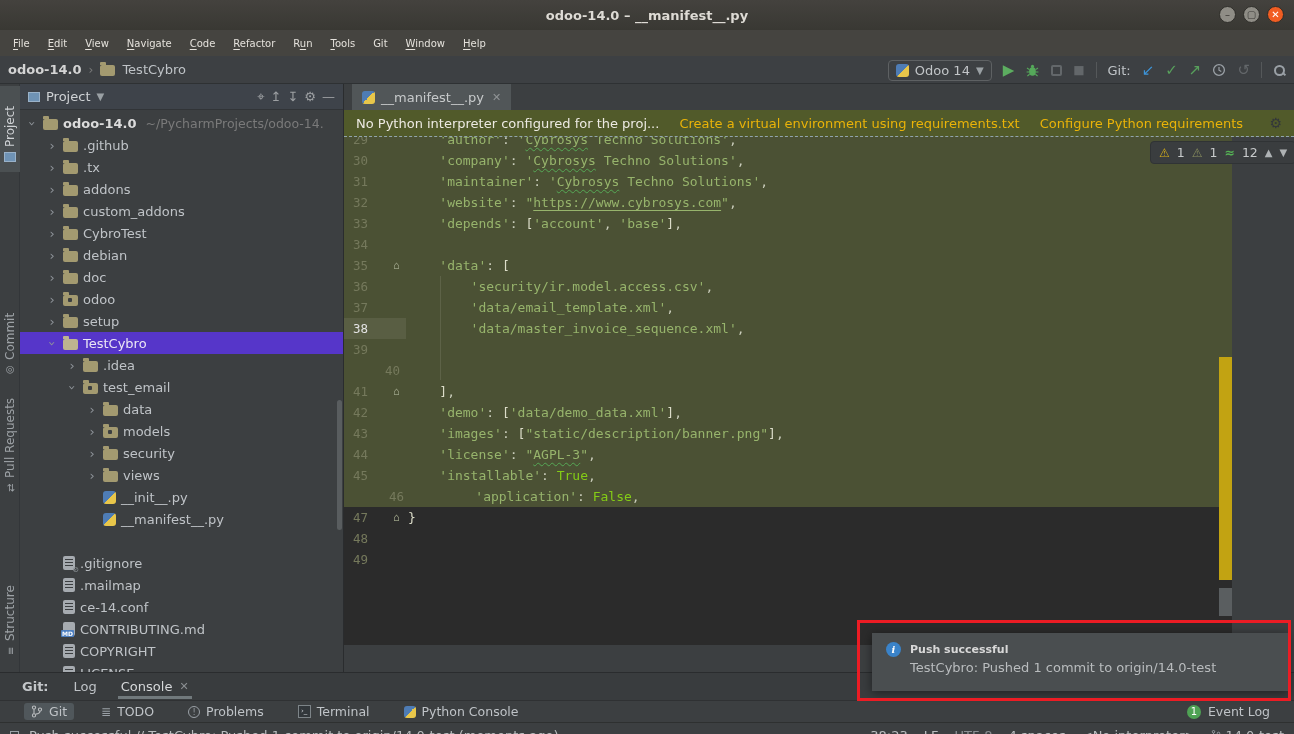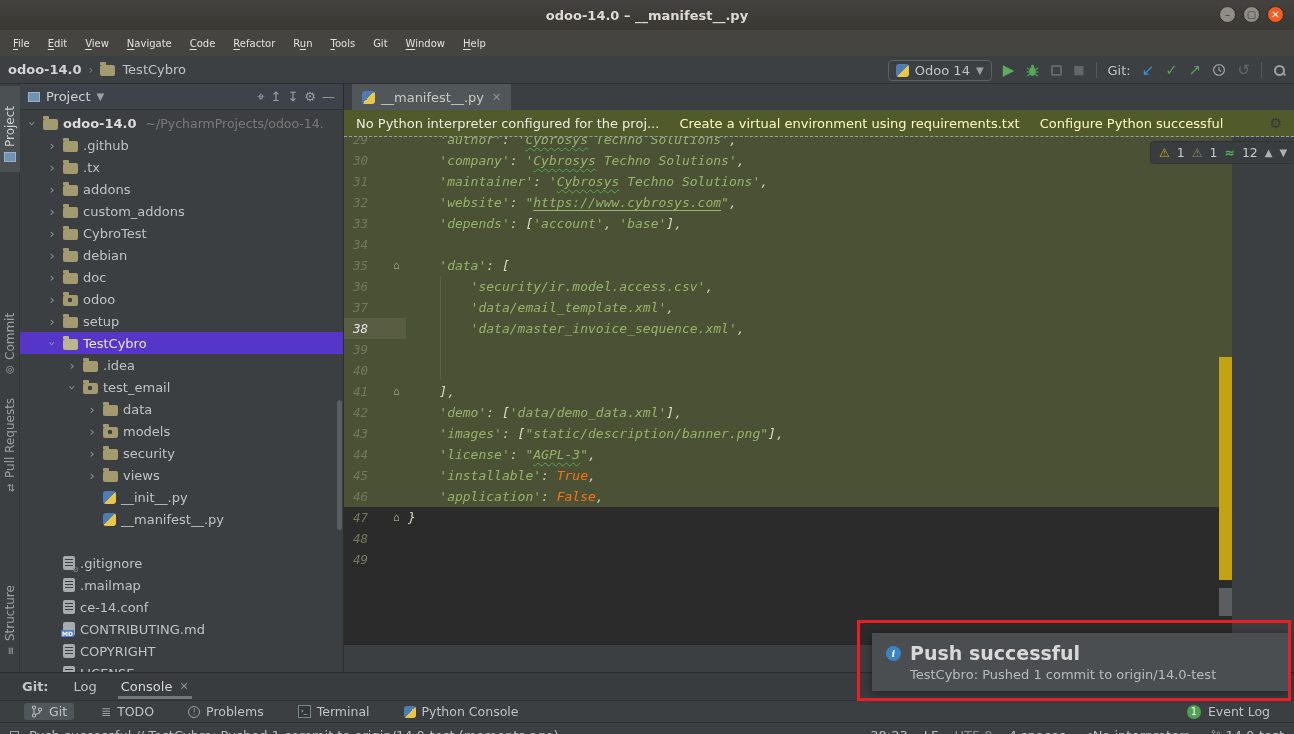--- a/index.html
+++ b/index.html
@@ -71,35 +71,35 @@
   .ticon.md i{position:absolute;left:-2px;bottom:-1px;background:#4d7fc0;color:#fff;font:bold 6px/7px "DejaVu Sans",sans-serif;font-style:normal;padding:0 1px;border-radius:1px;}
   .ticon.text::before,.ticon.ignored::before{content:'';position:absolute;left:2px;right:2px;top:3px;height:8px;background:repeating-linear-gradient(#3c3f41 0 1px,transparent 1px 3px);}
   .ticon.ignored::after{content:'⊘';position:absolute;right:-4px;bottom:-4px;font-size:8px;color:#8a9094;background:transparent;}
   #ptn-scroll{position:absolute;right:1px;top:316px;width:5px;height:130px;background:#595d5f;border-radius:3px;}
 
   
   #editor{left:344px;top:84px;width:950px;height:588px;background:var(--panel-bg);}
   #tabbar{position:absolute;left:0;top:0;width:100%;height:26px;background:var(--panel-bg);}
   #tab1{position:absolute;left:8px;top:0;height:26px;display:flex;align-items:center;gap:6px;padding:0 10px;background:#515658;color:#c7cacb;font-size:13px;}
   #tab1 .x{color:#909496;font-size:11px;margin-left:2px;}
-  #codearea{position:absolute;left:0;top:26px;width:888px;height:535px;background:var(--editor-bg);overflow:hidden;font-style:italic;}
+  #codearea{position:absolute;left:0;top:26px;width:888px;height:535px;background:var(--editor-bg);overflow:hidden;}
   #olive{position:absolute;left:0;top:27px;width:950px;height:370px;background:var(--olive);}
   #indentguide{position:absolute;left:96px;top:166px;width:1px;height:104px;background:#5d6247;z-index:2;}
   .crow{position:absolute;left:0;width:100%;height:21px;z-index:3;font-family:"DejaVu Sans Mono","Liberation Mono",monospace;font-size:13px;line-height:21px;}
   .curln{position:absolute;left:0;top:0;width:62px;height:21px;background:rgba(255,255,255,.08);}
   .lnum{position:absolute;left:9px;color:#75795c;font-size:12.5px;}
   .lnum.cur{color:#e3e3e3;}
   .fold{position:absolute;left:49px;top:0;color:#9aa085;font-size:11px;}
   .ctext{position:absolute;left:64px;white-space:pre;}
-  .s{color:#97b46c;} .p{color:#c9ccba;} .b{color:#dcddc9;} .o{color:#f97316;}
+  .s{color:#97b46c;} .p{color:#c9ccba;} .b{color:#dcddc9;} .o{color:#84cc16;}
   .w{color:#97b46c;text-decoration:underline wavy #55a855;text-decoration-thickness:1px;text-underline-offset:3px;}
   .lk{color:#97b46c;text-decoration:underline;text-underline-offset:3px;}
   #banner{position:absolute;left:0;top:26px;width:950px;height:27px;background:var(--banner);border-bottom:1px dashed #91a3ad;display:flex;align-items:center;gap:20px;padding:0 12px;z-index:5;}
   #banner .msg{color:#edeae2;font-size:13px;}
-  #banner .blink{color:#fef9c3;font-size:13px;}
+  #banner .blink{color:#eab308;font-size:13px;}
   #banner .gear{color:#33373a;font-size:14px;margin-left:auto;}
   #inspect{position:absolute;left:806px;top:57px;height:23px;display:flex;align-items:center;gap:7px;background:#3a3d3f;border:1px solid #303335;border-radius:4px;padding:0 8px;z-index:6;font-size:12.5px;color:#c7cacb;}
   #inspect .warn{color:#d8b117;font-size:12px;}
   #inspect .weak{color:#8d925f;font-size:12px;}
   #inspect .typo{color:#55b155;font-weight:bold;}
   #inspect .nav{color:#aeb2b4;font-size:10px;}
   #stripe-yellow{position:absolute;right:0;top:247px;width:13px;height:223px;background:#c2a312;z-index:4;}
   #stripe-thumb{position:absolute;right:0;top:478px;width:13px;height:28px;background:#5a5e60;z-index:4;}
 
   
@@ -125,21 +125,21 @@
   #statusbar .inner{height:24px;display:flex;align-items:center;padding:0 10px;gap:10px;font-size:13px;color:#b9bcbe;}
   #sq-ico{width:9px;height:9px;border:1px solid #9aa0a6;}
   #status-right{margin-left:auto;display:flex;align-items:center;gap:16px;white-space:nowrap;}
   .sitem{color:#b9bcbe;display:flex;align-items:center;gap:4px;}
   .sitem.dim{color:#8b8f93;}
 
   
   #notif{left:872px;top:633px;width:416px;height:58px;background:#4a4e50;box-shadow:0 2px 10px rgba(0,0,0,.45);z-index:29;padding:9px 14px;}
   #notif .trow1{display:flex;align-items:center;gap:9px;}
   .infoico{width:15px;height:15px;border-radius:50%;background:#3a83c9;color:#fff;font:italic bold 10px/15px "DejaVu Serif",serif;text-align:center;flex:none;}
-  #notif .ntitle{font-weight:bold;font-size:19px;color:#d8d8d8;}
+  #notif .ntitle{font-weight:bold;font-size:11px;color:#d8d8d8;}
   #notif .nmsg{font-size:13px;color:#b9bcbe;margin:3px 0 0 24px;}
   #redrect{left:857px;top:620px;width:434px;height:81px;border:3px solid var(--annotation-red);z-index:30;pointer-events:none;}
 
   svg.lineico{display:block;}
 </style>
 </head>
 <body>
 
 <div id="win">
 
@@ -428,21 +428,21 @@
             <span class="ctext"><span class="s">        'data/email_template.xml'</span><span class="p">,</span></span>
           </div>
           <div class="crow" style="top: 208px;">
             <span class="curln"></span>
             <span class="lnum cur">38</span>
             <span class="ctext"><span class="s">        'data/master_invoice_sequence.xml'</span><span class="p">,</span></span>
           </div>
           <div class="crow" style="top: 229px;">
             <span class="lnum">39</span>
           </div>
-          <div class="crow" style="top: 250px;">
+          <div class="crow" style="top: 250px; margin-left: 32px;">
             <span class="lnum">40</span>
             <span class="ctext"></span>
           </div>
           <div class="crow" style="top: 271px; padding-left: 16px;">
             <span class="lnum">41</span>
             <span class="fold">⌂</span>
             <span class="ctext"><span class="b">    ]</span><span class="p">,</span></span>
           </div>
           <div class="crow" style="top: 292px;">
             <span class="lnum">42</span>
@@ -453,21 +453,21 @@
             <span class="ctext"><span class="s">    'images'</span><span class="p">: </span><span class="b">[</span><span class="s">"static/description/banner.png"</span><span class="b">]</span><span class="p">,</span></span>
           </div>
           <div class="crow" style="top: 334px;">
             <span class="lnum">44</span>
             <span class="ctext"><span class="s">    'license'</span><span class="p">: </span><span class="s">"</span><span class="w">AGPL-3</span><span class="s">"</span><span class="p">,</span></span>
           </div>
           <div class="crow" style="top: 355px;">
             <span class="lnum">45</span>
             <span class="ctext"><span class="s">    'installable'</span><span class="p">: </span><span class="o">True</span><span class="p">,</span></span>
           </div>
-          <div class="crow" style="top: 376px;">
+          <div class="crow" style="top: 376px; margin-left: 36px;">
             <span class="lnum">46</span>
             <span class="ctext"><span class="s">    'application'</span><span class="p">: </span><span class="o">False</span><span class="p">,</span></span>
           </div>
           <div class="crow" style="top: 397px; padding-left: 10px;">
             <span class="lnum">47</span>
             <span class="fold">⌂</span>
             <span class="ctext"><span class="b">}</span></span>
           </div>
           <div class="crow" style="top: 418px;">
             <span class="lnum">48</span>
@@ -479,21 +479,21 @@
           </div>
         </div>
       <div id="stripe-yellow"></div>
       <div id="stripe-thumb"></div>
 
     </div>
 
     <div id="banner">
       <span class="msg">No Python interpreter configured for the proj...</span>
       <span class="blink">Create a virtual environment using requirements.txt</span>
-      <span class="blink">Configure Python successful</span>
+      <span class="blink">Configure Python requirements</span>
       <span class="gear">⚙</span>
     </div>
 
     <div id="inspect">
       <span class="warn">⚠</span>
         <span>1</span>
       <span class="weak">⚠</span>
         <span>1</span>
       <span class="typo">≈</span>
         <span>12</span>

